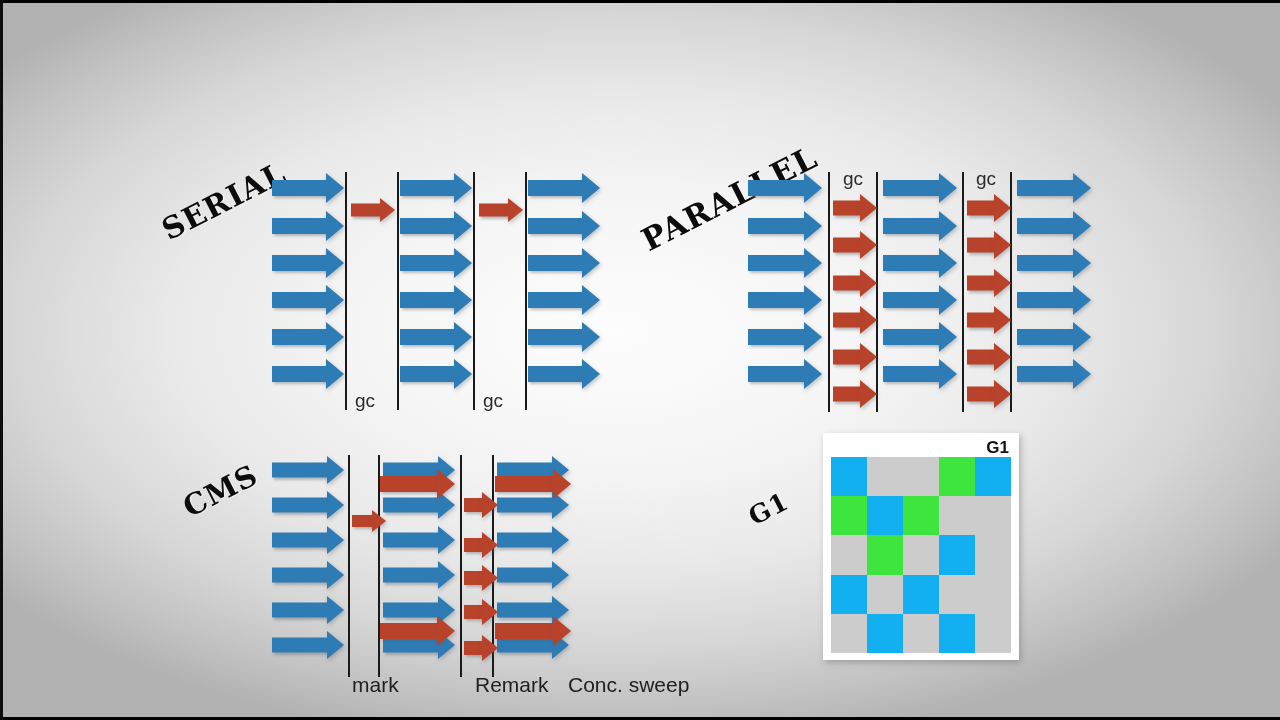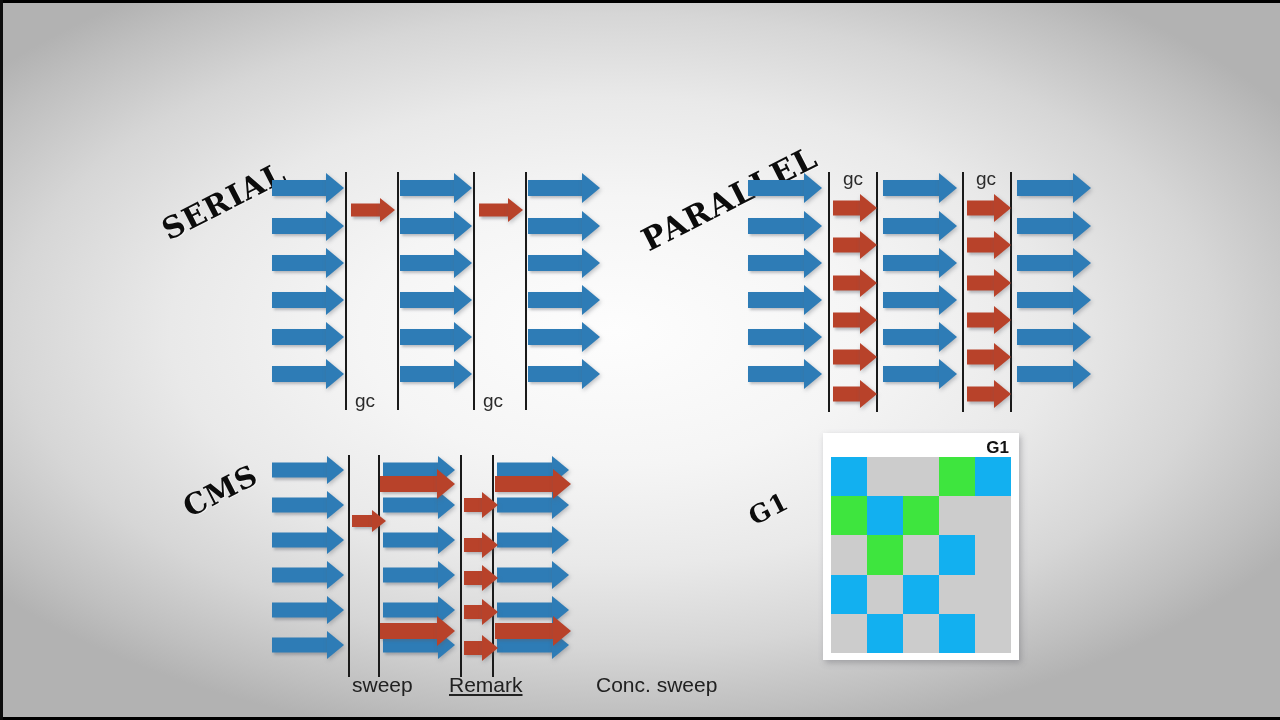--- a/index.html
+++ b/index.html
@@ -421,23 +421,23 @@
         <span class="head" style="border-width: 13px 0px 13px 16px;"></span>
       </div>
       <div class="arw red" style="left: 495px; top: 469px; width: 76px; height: 30px;">
         <span class="shaft" style="width: 58px; height: 16px;"></span>
         <span class="head" style="border-width: 15px 0px 15px 18px;"></span>
       </div>
       <div class="arw red" style="left: 495px; top: 616px; width: 76px; height: 30px;">
         <span class="shaft" style="width: 58px; height: 16px;"></span>
         <span class="head" style="border-width: 15px 0px 15px 18px;"></span>
       </div>
-      <div class="phlab" style="left: 352px; top: 673px;">sweep</div>
-      <div class="phlab" style="left: 449px; top: 673px; text-decoration: underline;">Remark</div>
-      <div class="phlab" style="left: 568px; top: 673px; margin-left: 28px;">Conc. sweep</div>
+      <div class="phlab" style="left: 352px; top: 673px;">mark</div>
+      <div class="phlab" style="left: 475px; top: 673px;">Remark</div>
+      <div class="phlab" style="left: 568px; top: 673px;">Conc. sweep</div>
     </div>
 
   <div id="g1card" style="left: 823px; top: 433px; width: 196px; height: 227px;">
     <div id="g1title">G1</div>
     <div id="g1grid" style="left: 8px; top: 24px; width: 180px; height: 196px; grid-template-columns: repeat(5, 1fr); grid-template-rows: repeat(5, 1fr);">
         <div title="r1c1" style="background: rgb(18, 176, 240);"></div>
         <div title="r1c2" style="background: rgb(204, 204, 204);"></div>
         <div title="r1c3" style="background: rgb(204, 204, 204);"></div>
         <div title="r1c4" style="background: rgb(62, 229, 62);"></div>
         <div title="r1c5" style="background: rgb(18, 176, 240);"></div>

